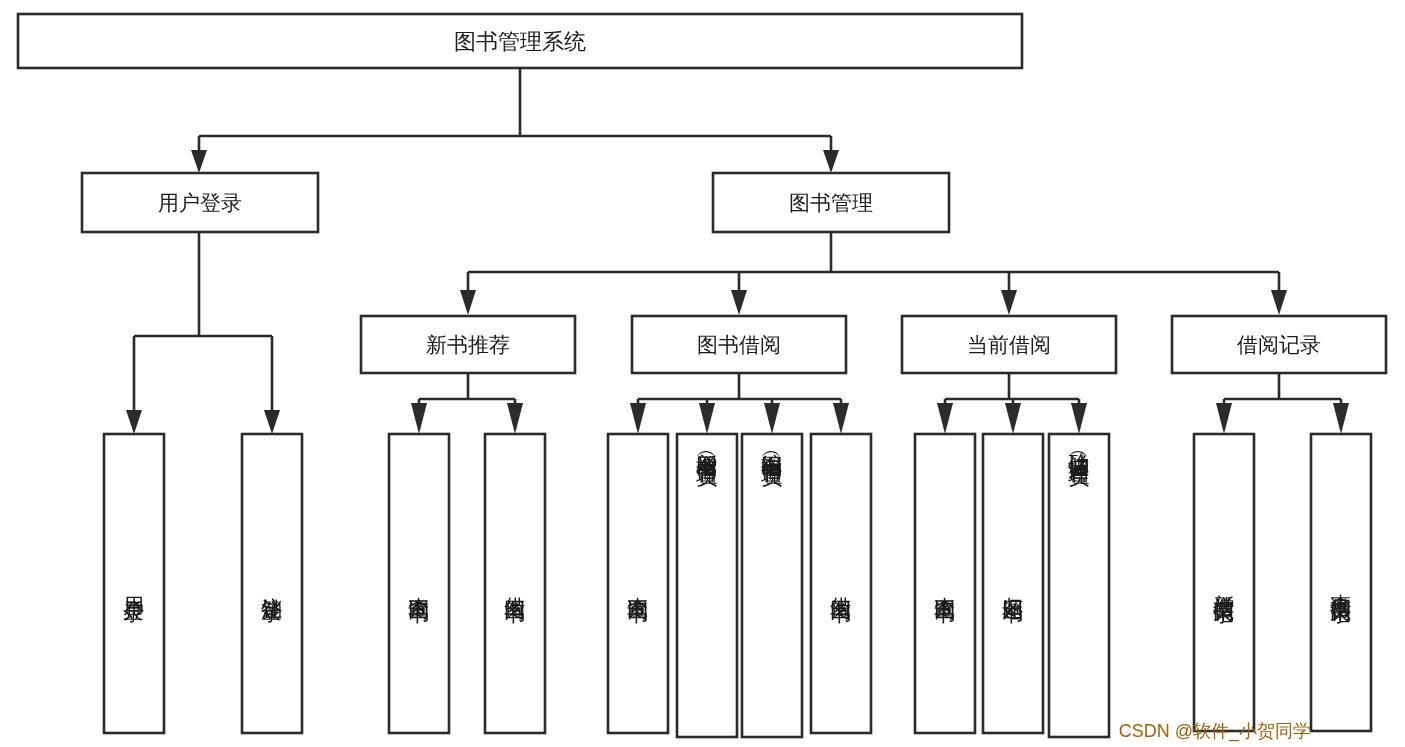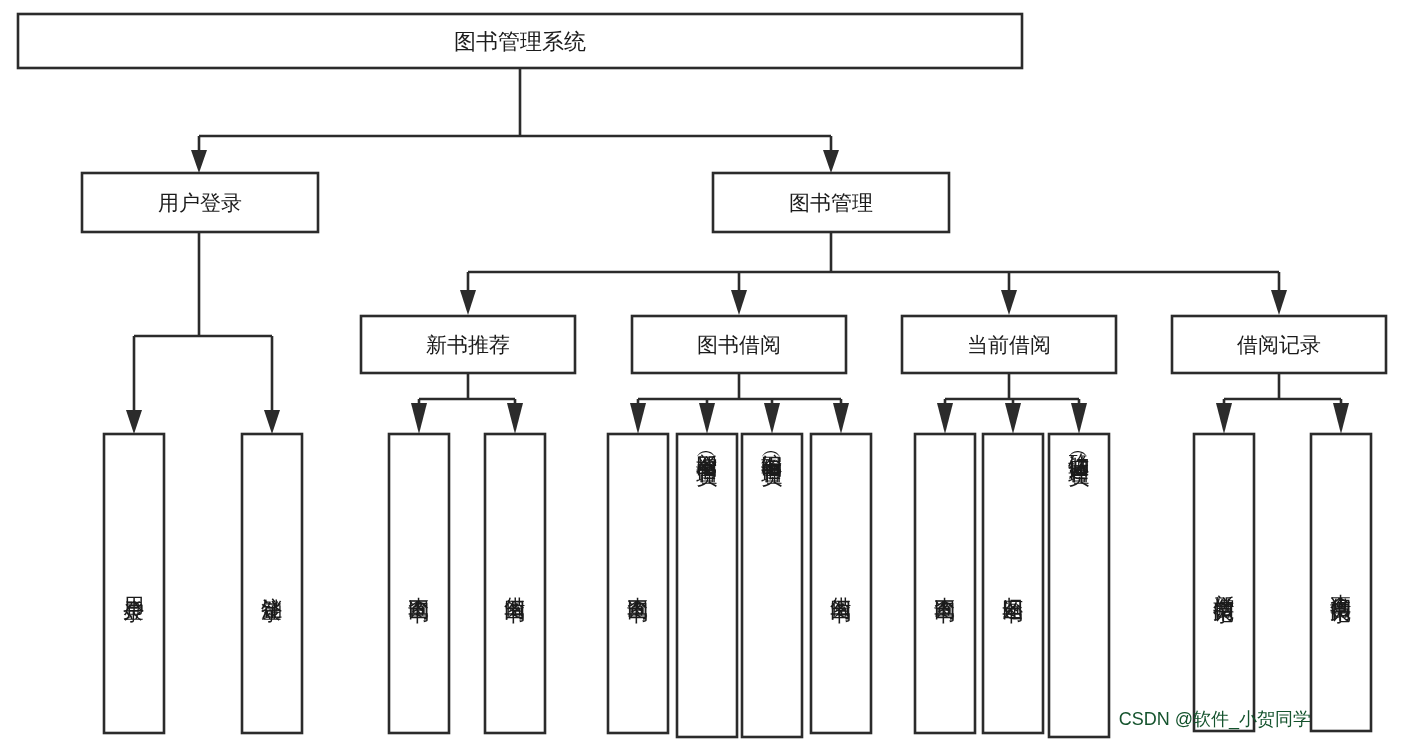--- a/index.html
+++ b/index.html
@@ -70,24 +70,24 @@
     font-family: "Liberation Sans", "DejaVu Sans", sans-serif;
     font-size: 21px;
     line-height: 1.12;
     color: #1b1b1b;
     letter-spacing: 2px;
     white-space: nowrap;
   }
   .watermark {
     position: absolute;
     right: 8px;
-    bottom: 16px;
+    bottom: 4px;
     font-family: "Liberation Sans", "DejaVu Sans", sans-serif;
     font-size: 18px;
-    color: #14532d;
+    color: #a16207;
     white-space: nowrap;
     pointer-events: none;
   }
 </style>
 </head>
 <body>
 
 <div id="diagram-root">
 
   <svg class="diagram-canvas" viewBox="0 0 1405 747">

